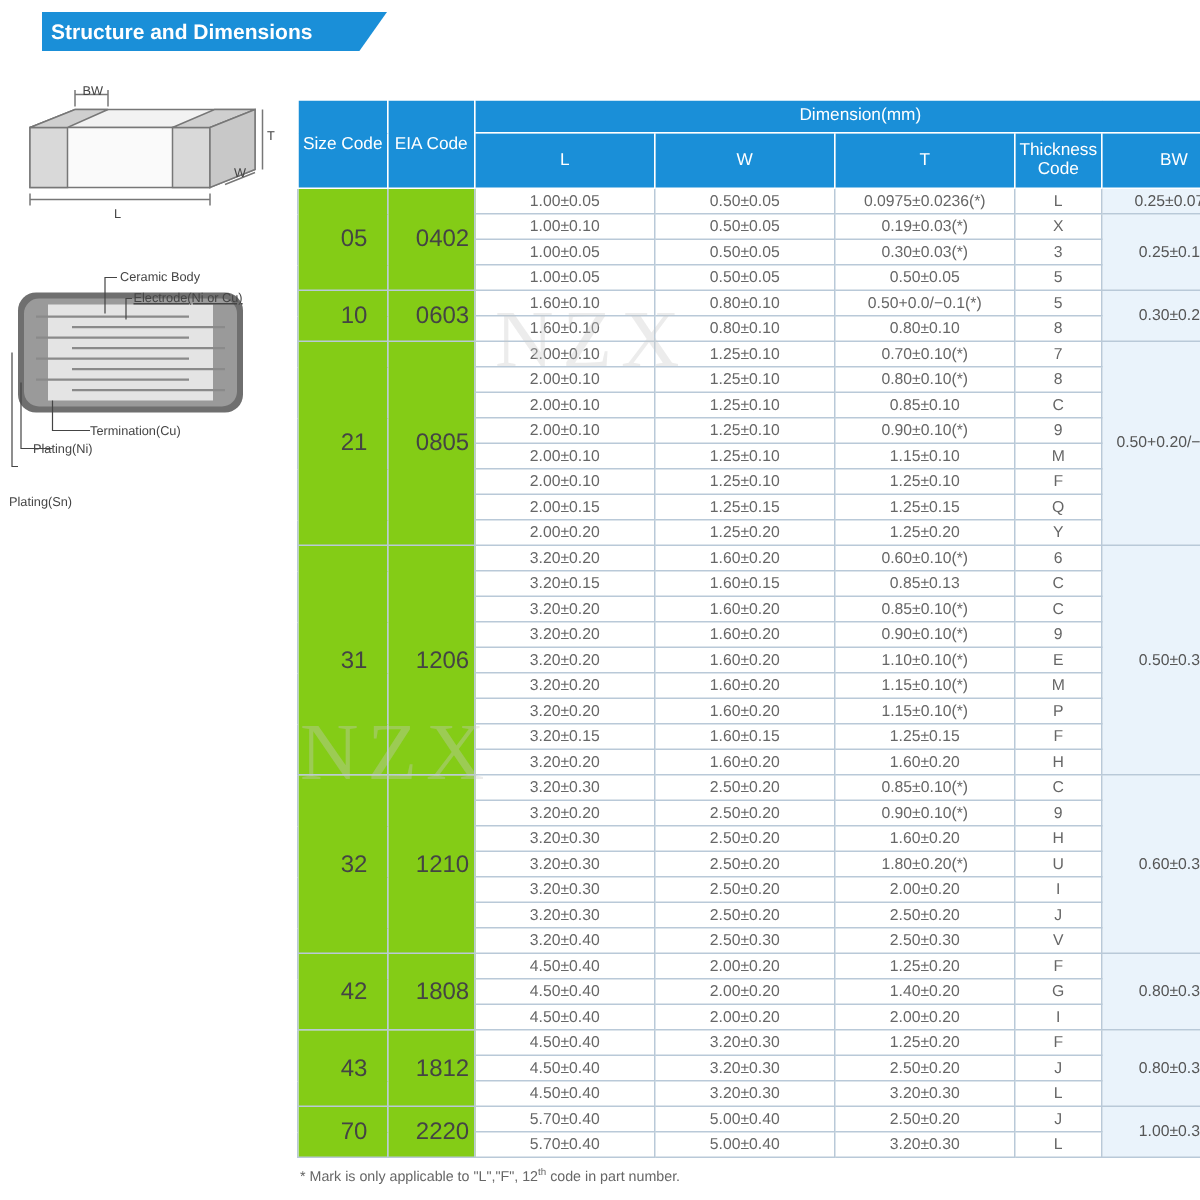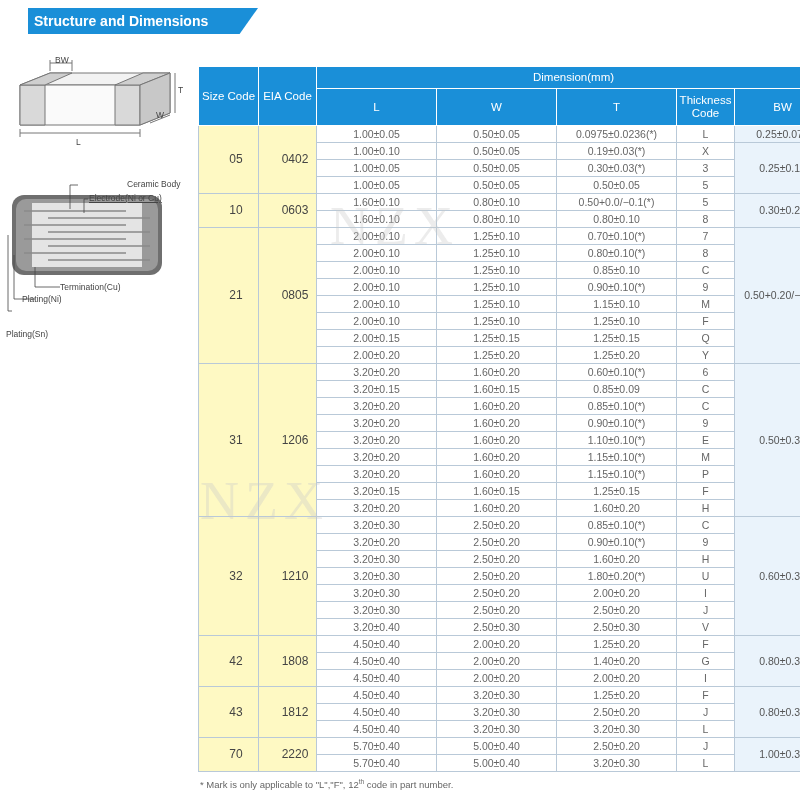--- a/index.html
+++ b/index.html
@@ -23,21 +23,21 @@
     table-layout: fixed;
   }
   table.dim th {
     background: #1a8fd8; color: #fff; font-weight: normal;
     border: 1px solid #fff; font-size: 11.5px; line-height: 13px;
   }
   table.dim td {
     border: 1px solid #b9c9d8; text-align: center; height: 17px; padding: 0;
     line-height: 15px; white-space: nowrap;
   }
-  table.dim td.grp { background: #fef9c3; color: #444; font-size: 12px; padding-left: 15px; }
+  table.dim td.grp { background: #84cc16; color: #444; font-size: 16px; padding-left: 15px; }
   table.dim td.bw { background: #eaf3fb; color: #555; }
   .footnote { position: absolute; left: 200px; top: 778px; font-size: 9.5px; color: #666; }
   .footnote sup { font-size: 6.5px; }
 
   .watermark { position: absolute; font-family: "Liberation Serif", serif; font-size: 54px; color: rgba(200,200,200,0.35); letter-spacing: 6px; pointer-events: none; }
 </style>
 </head>
 <body>
 
 <div class="title-banner">Structure and Dimensions</div>
@@ -85,21 +85,21 @@
       <line x1="48" y1="85" x2="150" y2="85"></line>
     </g>
     <g stroke="#444" stroke-width="0.8" fill="none">
       <polyline points="78,10 70,10 70,34"></polyline>
       <polyline points="88,24 84,24 84,38"></polyline>
       <polyline points="60,112 35,112 35,92"></polyline>
       <polyline points="35,124 14,124 14,80"></polyline>
       <polyline points="12,136 8,136 8,60"></polyline>
     </g>
   </svg>
-  <span class="diag-label" style="left:80px;top:4px;margin-left:47px;">Ceramic Body</span>
+  <span class="diag-label" style="left:80px;top:4px;">Ceramic Body</span>
   <span class="diag-label" style="left:89px;top:18px;text-decoration:underline;">Electrode(Ni or Cu)</span>
   <span class="diag-label" style="left:60px;top:107px;">Termination(Cu)</span>
   <span class="diag-label" style="left:22px;top:119px;">Plating(Ni)</span>
   <span class="diag-label" style="left:6px;top:131px;margin-top:23px;">Plating(Sn)</span>
 </div>
 
 <table class="dim" id="dimTable">
   <colgroup>
     <col style="width:60px">
       <col style="width:58px">
@@ -223,21 +223,21 @@
         <td class="grp" rowspan="9">1206</td>
         <td>3.20±0.20</td>
         <td>1.60±0.20</td>
         <td>0.60±0.10(*)</td>
         <td>6</td>
         <td class="bw" rowspan="9">0.50±0.30</td>
       </tr>
       <tr>
         <td>3.20±0.15</td>
         <td>1.60±0.15</td>
-        <td>0.85±0.09</td>
+        <td>0.85±0.13</td>
         <td>C</td>
       </tr>
       <tr>
         <td>3.20±0.20</td>
         <td>1.60±0.20</td>
         <td>0.85±0.10(*)</td>
         <td>C</td>
       </tr>
       <tr>
         <td>3.20±0.20</td>

